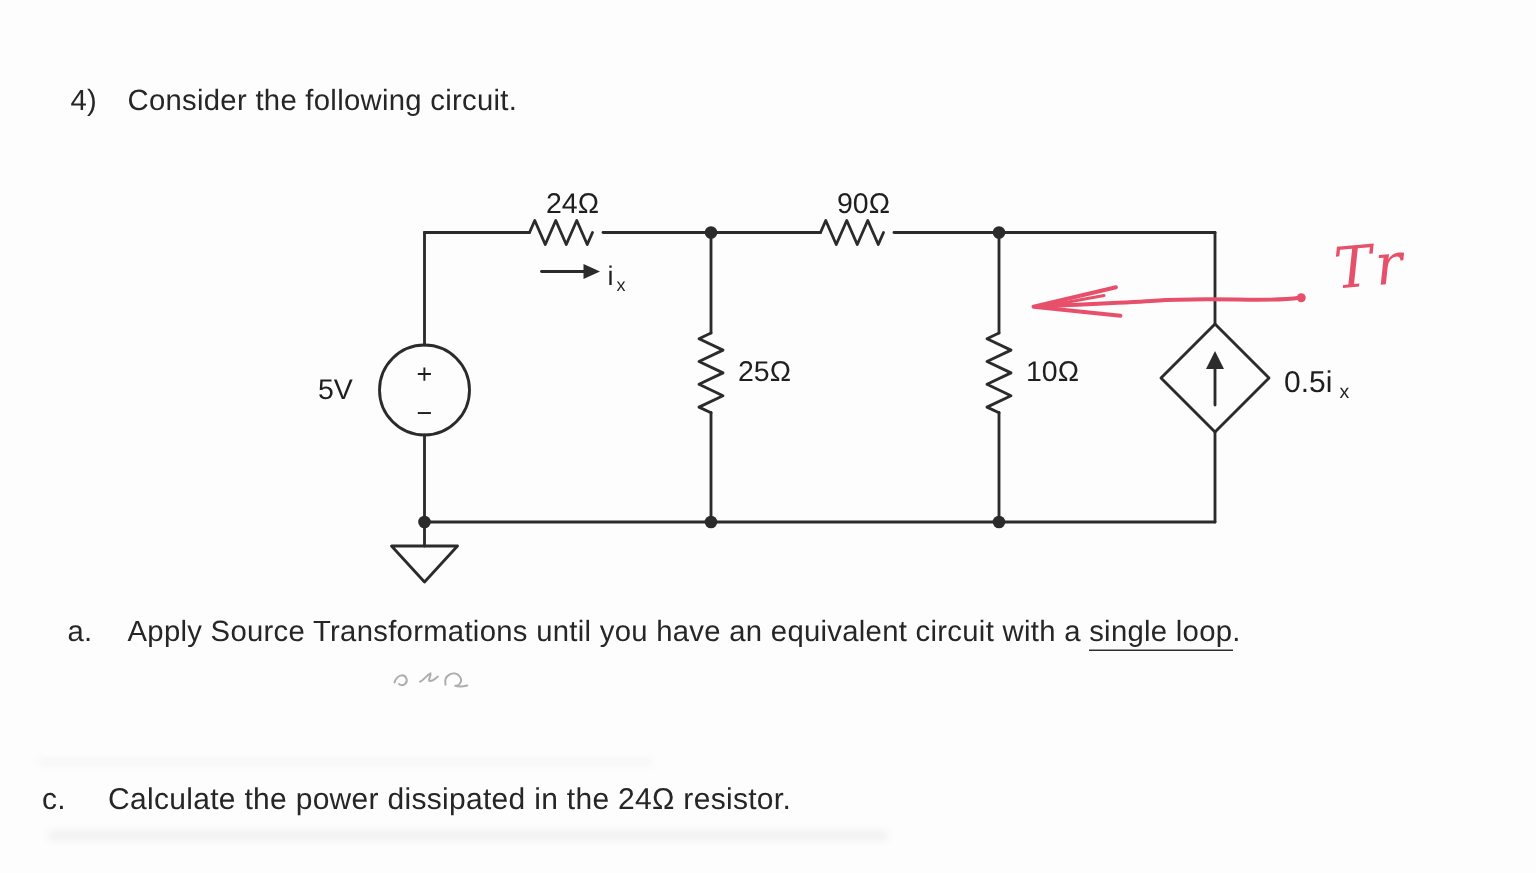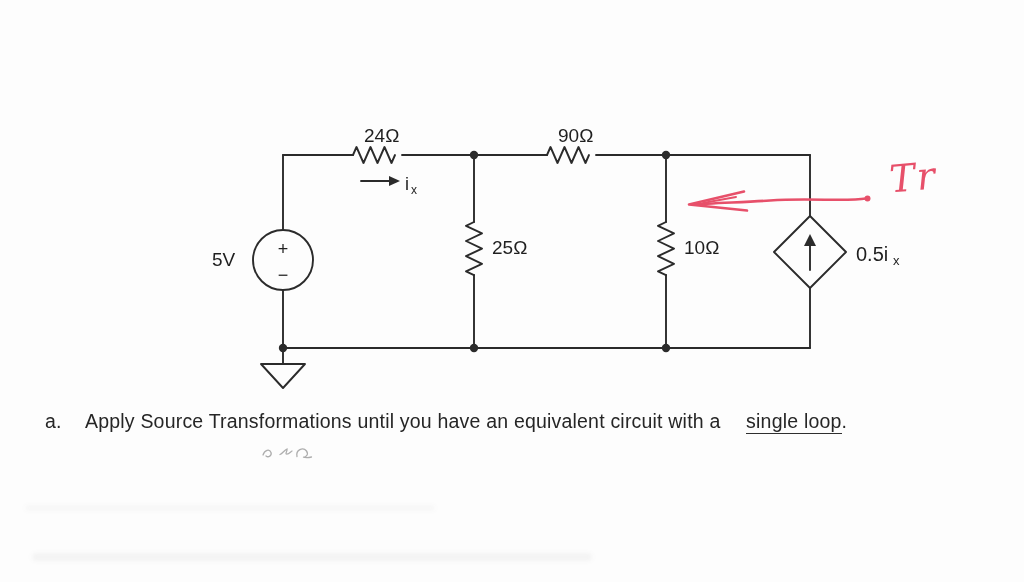--- a/index.html
+++ b/index.html
@@ -10,31 +10,34 @@
     color:#262626;
   }
   .txtline { position:absolute; white-space:nowrap; letter-spacing:0.2px; }
   .title-line   { left:47px;  top:56px;  font-size:19.5px; }
   .q-a          { left:45px;  top:410px; font-size:19.5px; }
   .q-b          { left:37px;  top:464px; font-size:21.5px; }
   .q-c          { left:28px;  top:522px; font-size:20px; }
   .qletter { display:inline-block; }
   .w38 { width:38px; } .w40 { width:40px; } .w45 { width:45px; } .w44 { width:44px; }
   .sub { font-size:0.62em; vertical-align:-0.22em; }
-  .underlined { border-bottom:1.8px solid #2f2f2f; padding-bottom:1px;margin-left:20px; }
+  .underlined { border-bottom:1.8px solid #2f2f2f; padding-bottom:1px; }
   .svg-layer { position:absolute; left:0; top:0; width:1024px; height:582px; }
   .smudge { position:absolute; background:rgba(60,60,60,0.05); filter:blur(2px); border-radius:4px; }
   .smudge-c { left:32px; top:553px; width:560px; height:8px; }
   .smudge-b { left:25px; top:505px; width:410px; height:6px; background:rgba(60,60,60,0.03); }
 </style>
 </head>
 <body>
 
 <div class="canvas">
 
+  <div class="txtline title-line">
+    <span class="qletter w38">4)</span><span>Consider the following circuit.</span>
+  </div>
 
   <svg class="svg-layer" viewBox="0 0 1024 582">
     <g stroke="#2b2b2b" stroke-width="1.9" fill="none" stroke-linecap="round" stroke-linejoin="round">
 
       <path d="M283,155 H353"></path>
       <path d="M353,155 l3.5,-8 l7,16 l7,-16 l7,16 l7,-16 l7,16 l3.5,-8"></path>
       <path d="M402,155 H547"></path>
       <path d="M547,155 l3.5,-8 l7,16 l7,-16 l7,16 l7,-16 l7,16 l3.5,-8"></path>
       <path d="M596,155 H810"></path>
 
@@ -100,16 +103,19 @@
       <path d="M280,454.5 c2.5,-1 4.5,-4.5 7,-5.5 c0.5,2 -2,4.5 -0.5,5 c2,0.5 4,-2 5.5,-3"></path>
       <path d="M297,456.5 c-1.5,-6.5 6,-10 9.5,-5.5 c2.5,3.5 -1,7 -3.5,6 c2.5,1 6.5,0.5 8.5,0"></path>
     </g>
   </svg>
 
   <div class="txtline q-a">
     <span class="qletter w40">a.</span><span>Apply Source Transformations until you have an equivalent circuit with a </span><span class="underlined">single loop</span><span>.</span>
   </div>
 
 
+  <div class="txtline q-c">
+    <span class="qletter w44">c.</span><span>Calculate the power dissipated in the 24Ω resistor.</span>
+  </div>
 
   <div class="smudge smudge-b"></div>
   <div class="smudge smudge-c"></div>
 </div>
 
 </body></html>

